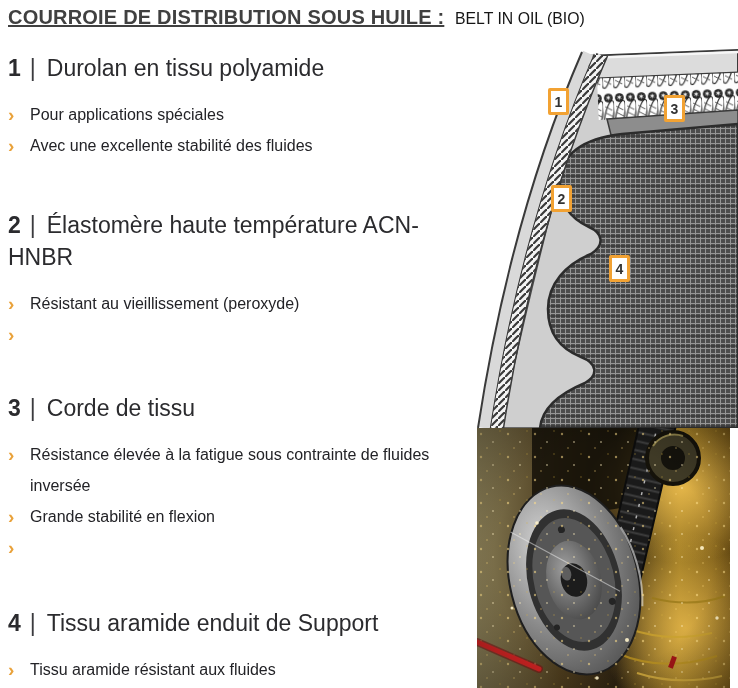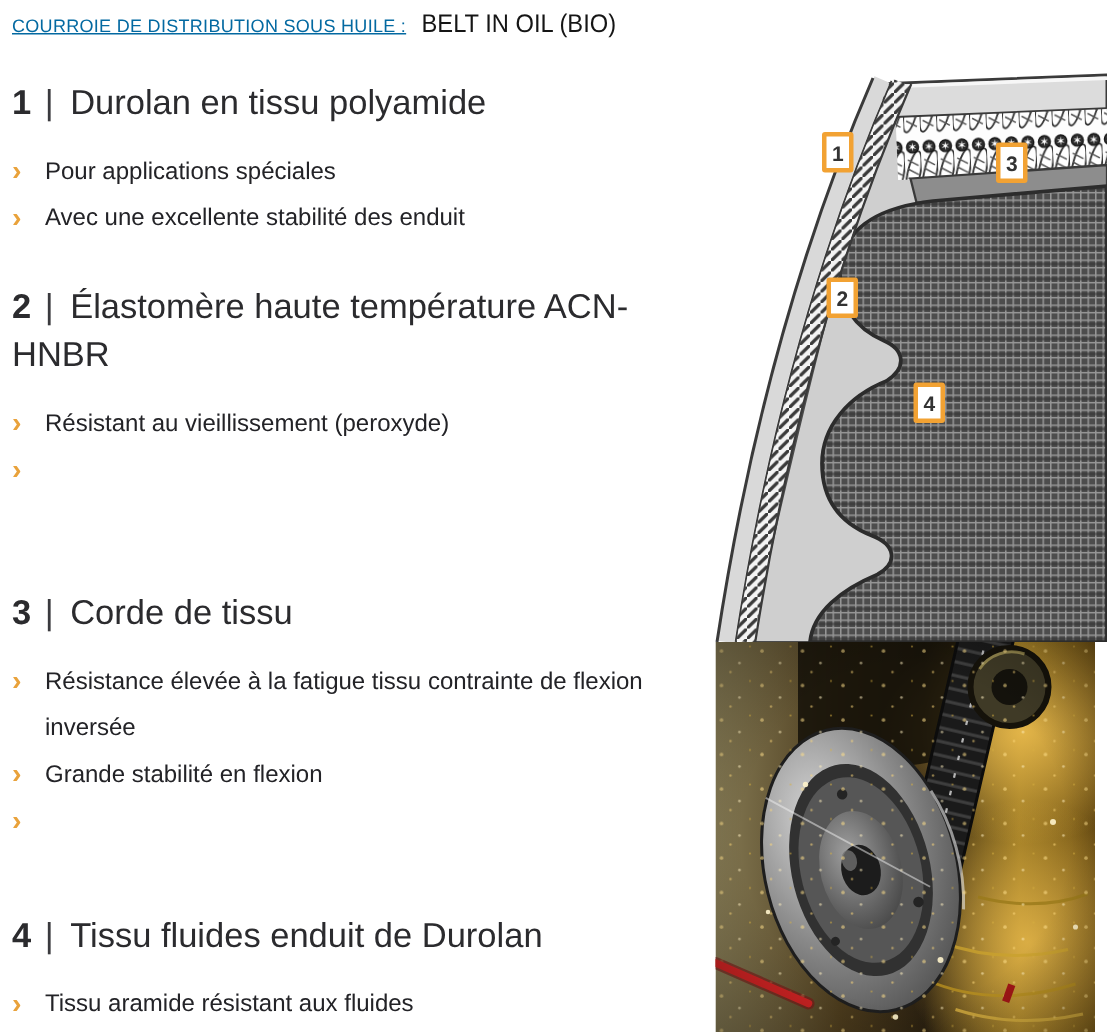--- a/index.html
+++ b/index.html
@@ -1,28 +1,28 @@
 <!DOCTYPE html>
 <html><head>
 <meta charset="utf-8">
 <style>
   html,body{margin:0;padding:0;background:#fff;}
   .page{position:relative;width:738px;height:688px;background:#fff;overflow:hidden;
         font-family:"Liberation Sans",sans-serif;}
 
   
   .header{position:absolute;left:8px;top:6px;white-space:nowrap;}
-  .title-fr{color:#0369a1;font-weight:400;font-size:12px;text-decoration:underline;
+  .title-fr{color:#404040;font-weight:700;font-size:20px;text-decoration:underline;
             letter-spacing:.2px;}
   .title-en{color:#151515;font-size:17px;font-weight:400;display:inline-block;
             transform:scaleX(.93);transform-origin:left center;margin-left:6px;letter-spacing:0;}
 
   
   .section{position:absolute;left:8px;width:462px;color:#2b2b2e;}
-  .s1{top:52px;} .s2{top:188px;} .s3{top:392px;} .s4{top:607px;}
+  .s1{top:52px;} .s2{top:209px;} .s3{top:392px;} .s4{top:607px;}
   .heading{font-size:23px;line-height:32px;max-width:440px;color:#2b2b2e;}
   .heading .num{font-weight:700;}
   .heading .sep{font-weight:400;color:#3a3a3e;margin:0 11px 0 9px;}
   .bullets{list-style:none;margin:15px 0 0 0;padding:0;}
   .bullet{display:flex;align-items:flex-start;font-size:16px;line-height:31px;color:#232327;}
   .chev{flex:0 0 22px;color:#E9A23B;font-weight:700;font-size:19px;line-height:31px;}
   .btxt{flex:1;max-width:408px;}
 
   
   .diagram-label{position:absolute;width:21px;height:27px;box-sizing:border-box;
@@ -49,21 +49,21 @@
     <div class="heading">
       <span class="num">1</span><span class="sep">|</span><span>Durolan en tissu polyamide</span>
     </div>
     <ul class="bullets">
       <li class="bullet">
           <span class="chev">›</span>
           <span class="btxt">Pour applications spéciales</span>
         </li>
       <li class="bullet">
           <span class="chev">›</span>
-          <span class="btxt">Avec une excellente stabilité des enduit</span>
+          <span class="btxt">Avec une excellente stabilité des fluides</span>
         </li>
     </ul>
   </div>
 
   <div class="section s2">
     <div class="heading">
       <span class="num">2</span><span class="sep">|</span><span>Élastomère haute température ACN-HNBR</span>
     </div>
     <ul class="bullets">
       <li class="bullet">
@@ -76,35 +76,35 @@
     </ul>
   </div>
 
   <div class="section s3">
     <div class="heading">
       <span class="num">3</span><span class="sep">|</span><span>Corde de tissu</span>
     </div>
     <ul class="bullets">
       <li class="bullet">
           <span class="chev">›</span>
-          <span class="btxt">Résistance élevée à la fatigue tissu contrainte de flexion inversée</span>
+          <span class="btxt">Résistance élevée à la fatigue sous contrainte de fluides inversée</span>
         </li>
       <li class="bullet">
           <span class="chev">›</span>
           <span class="btxt">Grande stabilité en flexion</span>
         </li>
       <li class="bullet">
           <span class="chev">›</span>
         </li>
     </ul>
   </div>
 
   <div class="section s4">
     <div class="heading">
-      <span class="num">4</span><span class="sep">|</span><span>Tissu fluides enduit de Durolan</span>
+      <span class="num">4</span><span class="sep">|</span><span>Tissu aramide enduit de Support</span>
     </div>
     <ul class="bullets">
       <li class="bullet">
           <span class="chev">›</span>
           <span class="btxt">Tissu aramide résistant aux fluides</span>
         </li>
     </ul>
   </div>
 
   <svg class="belt-svg" width="268" height="380" viewBox="0 0 268 380">

